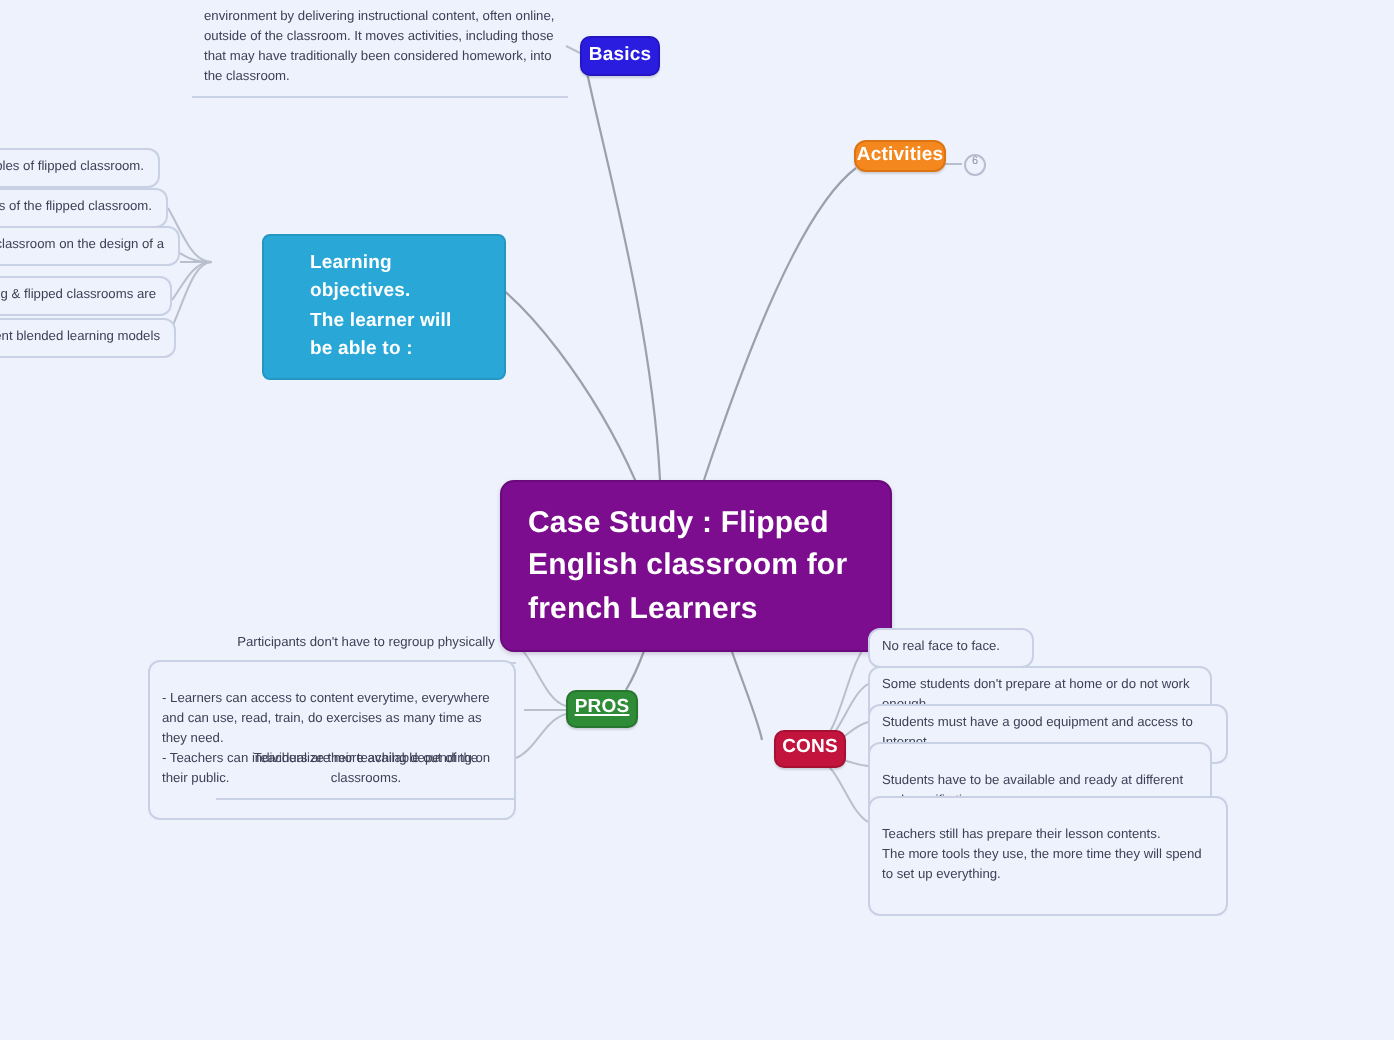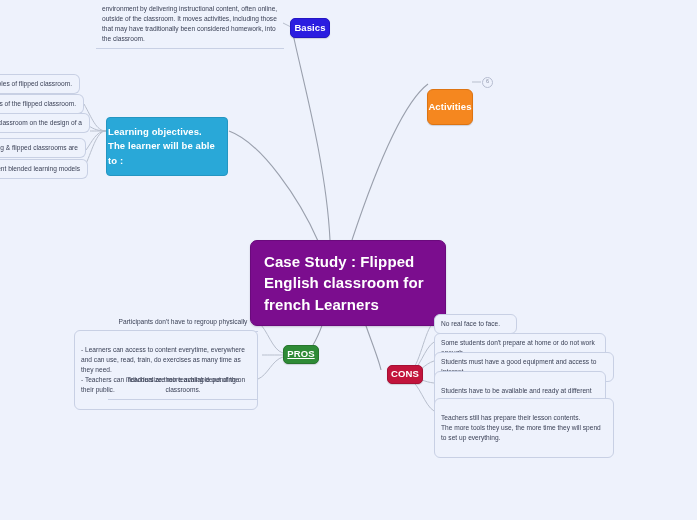--- a/index.html
+++ b/index.html
@@ -72,27 +72,28 @@
     border: 1px solid #27752e;
     text-decoration: underline;
   }
   .node-cons {
     background: #c2143c;
     border: 1px solid #a51033;
   }
   .node-objectives {
     background: #29a8d8;
     border: 1px solid #2496c2;
-    padding: 7px 1px;
+    padding: 7px 23px;
     font-size: 9.5px;
     line-height: 1.5;
     text-align: left;
     align-items: flex-start;
     flex-direction: column;
     border-radius: 4px;
+    margin-left: 25px;
   }
 
   
   .leaf {
     position: absolute;
     box-sizing: border-box;
     background: #eef2fc;
     border: 1px solid #c8d0e4;
     border-radius: 6px;
     color: #3c4257;
@@ -182,21 +183,21 @@
   </div>
 
   <div class="node node-branch node-basics" style="left:290px; top:18px; width:40px; height:20px;">
     <span>Basics</span>
   </div>
 
   <div class="leaf plain" style="left:96px; top:0px; width:188px;">
     <p>environment by delivering instructional content, often online, outside of the classroom. It moves activities, including those that may have traditionally been considered homework, into the classroom.</p>
   </div>
 
-  <div class="node node-branch node-activities" style="left:427px; top:89px; width:46px; height:36px;">
+  <div class="node node-branch node-activities" style="left:427px; top:70px; width:46px; height:16px;">
     <span>Activities</span>
   </div>
   <div class="toggle" style="left:482px; top:77px;">
     <span>6</span>
   </div>
 
   <div class="node node-objectives" style="left:106px; top:117px; width:122px;">
     <span style="white-space:pre-line;">Learning objectives.
 The learner will be able to :</span>
   </div>

